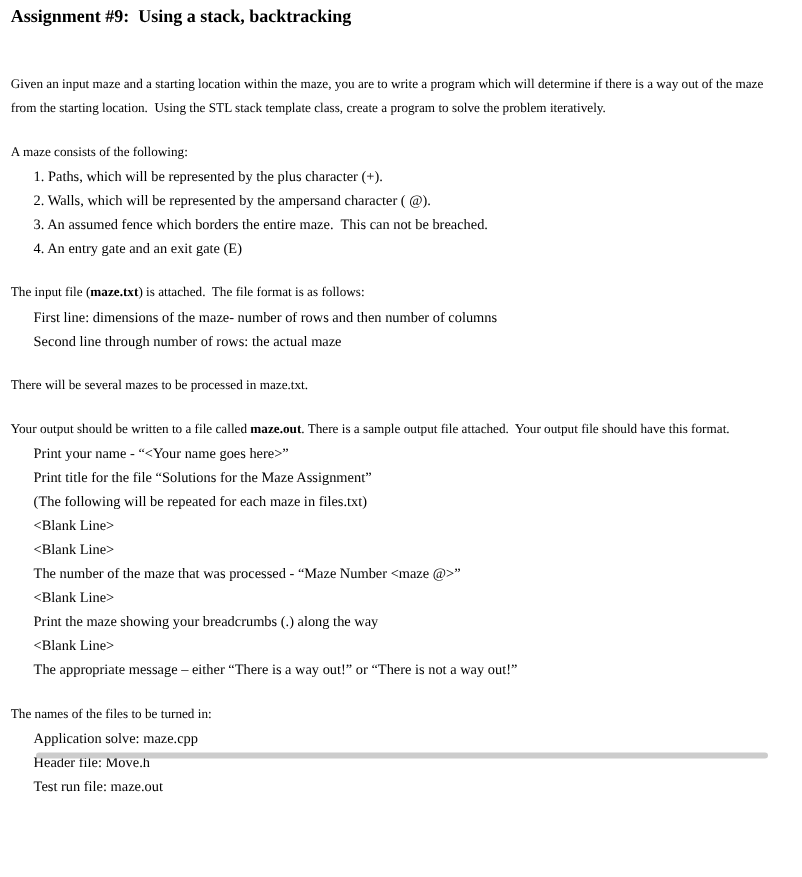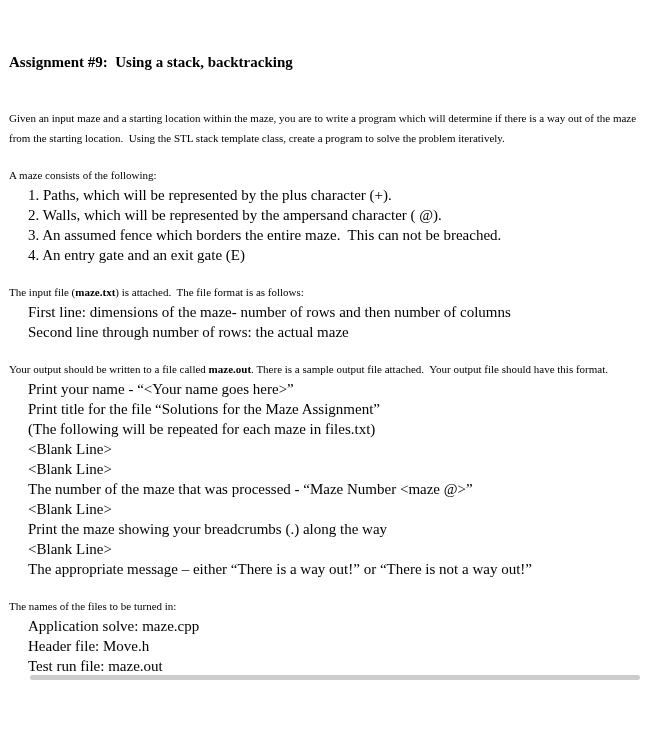--- a/index.html
+++ b/index.html
@@ -13,42 +13,41 @@
     overflow: hidden;
     font-family: "Liberation Serif", "DejaVu Serif", serif;
     color: #000000;
   }
   .page {
     position: relative;
     box-sizing: border-box;
     width: 668px;
     height: 634px;
     padding: 4px 10px 0 9px;
-    margin-top: 48px;
   }
   .title {
     font-weight: bold;
     font-size: 15px;
     line-height: 20px;
     white-space: pre-wrap;
   }
   .para {
     margin: 17px 0 0 0;
     font-size: 11px;
     line-height: 20px;
     white-space: pre-wrap;
   }
   .para.first {
     margin-top: 36px;
   }
   .list {
     padding-left: 19px;
   }
   .line {
-    font-size: 15px;
+    font-size: 12px;
     line-height: 20px;
     white-space: pre-wrap;
   }
   b { font-weight: bold; }
   .hscrollbar {
     position: absolute;
     left: 30px;
     right: 28px;
     bottom: 2px;
     height: 5px;
@@ -76,20 +75,21 @@
   </div>
 
   <div>
     <p class="para"><span>The input file (</span><b>maze.txt</b><span>) is attached.  The file format is as follows:</span></p>
     <div class="list">
       <div class="line">First line: dimensions of the maze- number of rows and then number of columns</div>
       <div class="line">Second line through number of rows: the actual maze</div>
     </div>
   </div>
 
+  <p class="para">There will be several mazes to be processed in maze.txt.</p>
 
   <div>
     <p class="para"><span>Your output should be written to a file called </span><b>maze.out</b><span>. There is a sample output file attached.  Your output file should have this format.</span></p>
     <div class="list">
       <div class="line">Print your name - “&lt;Your name goes here&gt;”</div>
       <div class="line">Print title for the file “Solutions for the Maze Assignment”</div>
       <div class="line">(The following will be repeated for each maze in files.txt)</div>
       <div class="line">&lt;Blank Line&gt;</div>
       <div class="line">&lt;Blank Line&gt;</div>
       <div class="line">The number of the maze that was processed - “Maze Number &lt;maze @&gt;”</div>

